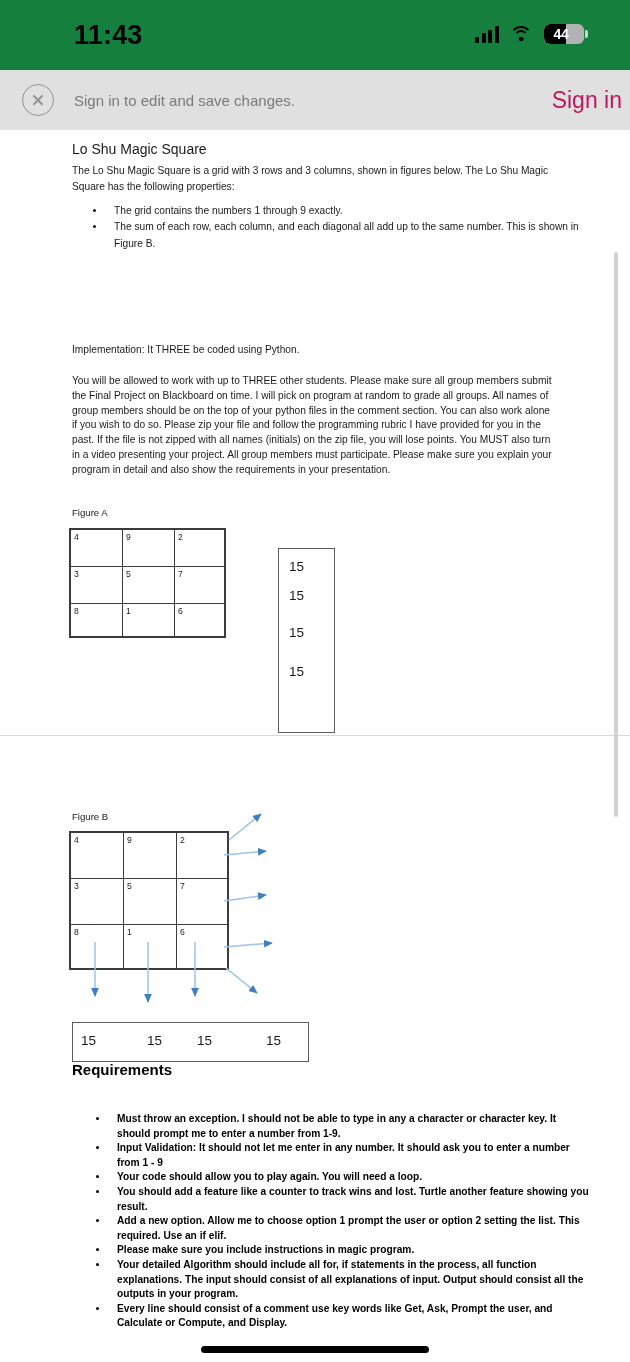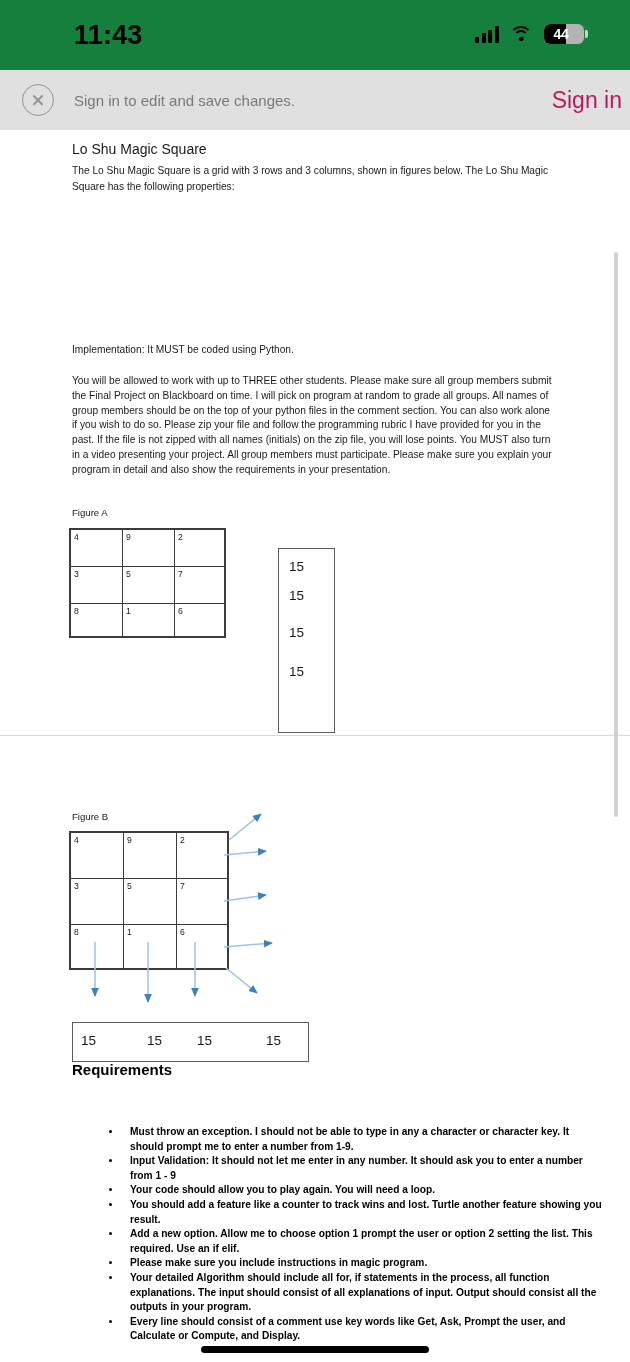--- a/index.html
+++ b/index.html
@@ -138,21 +138,21 @@
   .p-group  { top: 244px; line-height: 14.8px; }
 
   
   .req-head {
     position: absolute; left: 72px; top: 931px;
     font-size: 15px; font-weight: 700; color: #000;
   }
   .ul-req {
     position: absolute; left: 72px; width: 482px; top: 979px;
     font-size: 10.2px; font-weight: 700; color: #000;
-    line-height: 14.6px; margin: 16px; padding-left: 34px; list-style: disc;
+    line-height: 14.6px; margin: 3px; padding-left: 34px; list-style: disc;
   }
   .ul-req li { padding-left: 8px; margin-bottom: 0px; }
 
   
   .fig-label {
     position: absolute; font-size: 9.6px; color: #1a1a1a;
   }
   .fig-a-label { left: 72px; top: 377px; text-align: right; }
   .fig-b-label { left: 72px; top: 681px; }
 
@@ -262,22 +262,26 @@
 </div>
 
 <div class="doc">
 
   <div class="page-break"></div>
   <div class="scrollbar"></div>
 
   <div class="txt p-title">Lo Shu Magic Square</div>
   <div class="txt p-intro">The Lo Shu Magic Square is a grid with 3 rows and 3 columns, shown in figures below. The Lo Shu Magic Square has the following properties:</div>
 
-
-  <div class="txt p-impl">Implementation: It MUST be coded using Python.</div>
+  <ul class="ul-props">
+    <li>The grid contains the numbers 1 through 9 exactly.</li>
+    <li>The sum of each row, each column, and each diagonal all add up to the same number. This is shown in Figure B.</li>
+  </ul>
+
+  <div class="txt p-impl">Implementation: It THREE be coded using Python.</div>
   <div class="txt p-group">You will be allowed to work with up to THREE other students.  Please make sure all group members submit the Final Project on Blackboard on time.  I will pick on program at random to grade all groups.  All names of group members should be on the top of your python files in the comment section.  You can also work alone if you wish to do so.  Please zip your file and follow the programming rubric I have provided for you in the past.  If the file is not zipped with all names (initials) on the zip file, you will lose points.  You MUST also turn in a video presenting your project.  All group members must participate.  Please make sure you explain your program in detail and also show the requirements in your presentation.</div>
 
   <div class="fig-label fig-a-label">Figure A</div>
   <div class="grid grid-a">
     <div class="cell">4</div>
     <div class="cell">9</div>
     <div class="cell c2">2</div>
     <div class="cell">3</div>
     <div class="cell">5</div>
     <div class="cell c2">7</div>

